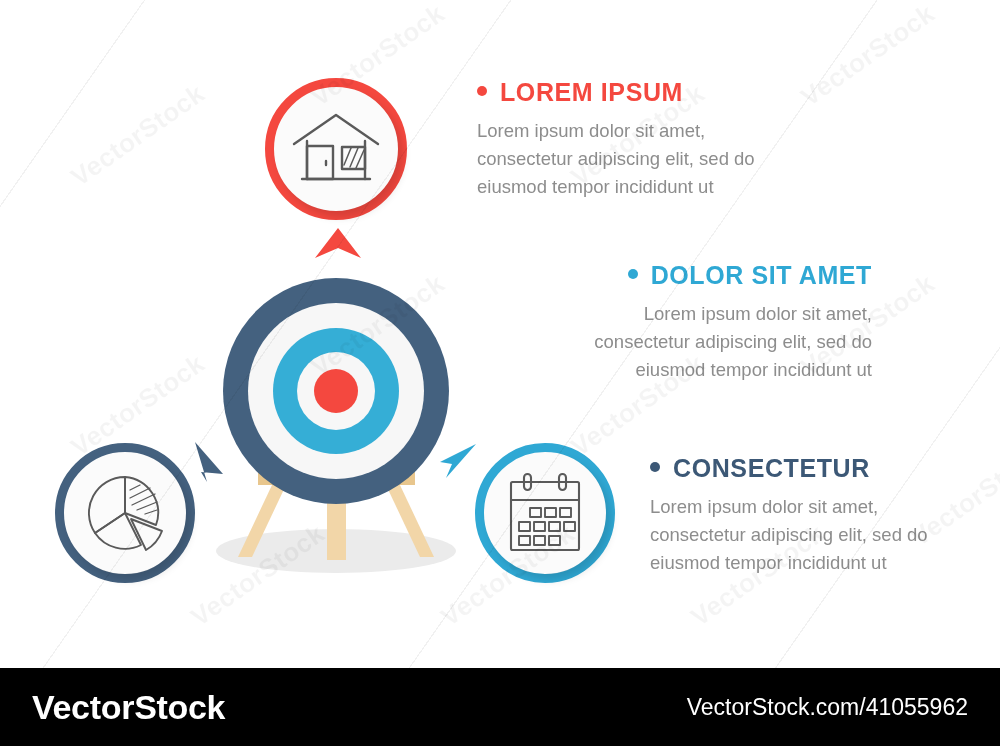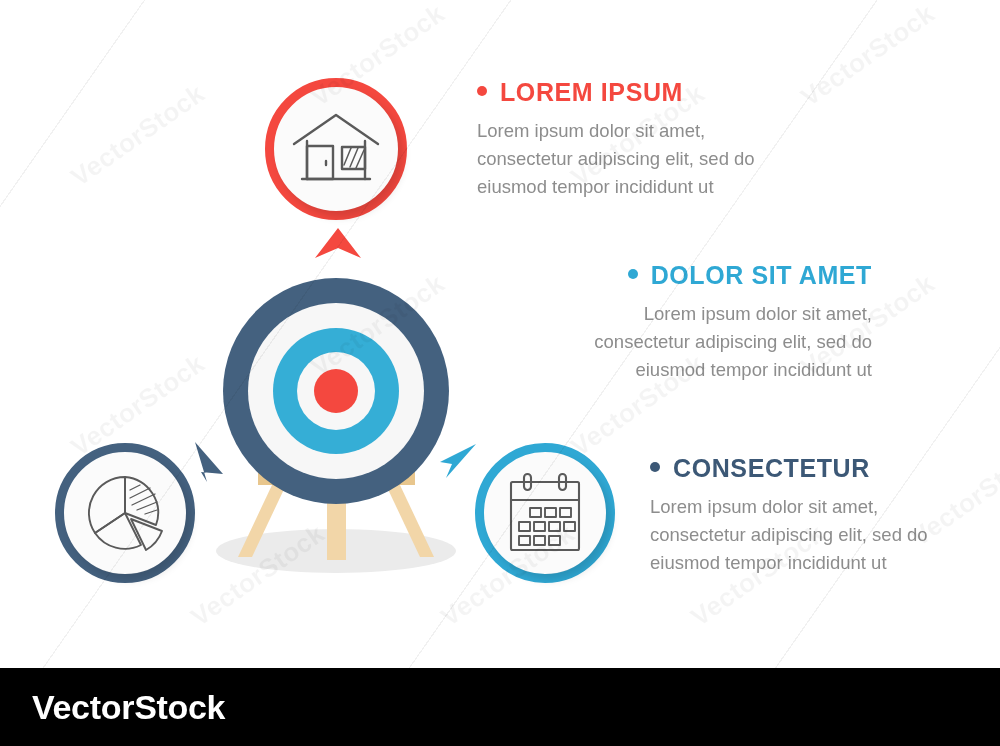--- a/index.html
+++ b/index.html
@@ -347,15 +347,16 @@
       <span>Lorem ipsum dolor sit amet,</span><br>
       <span>consectetur adipiscing elit, sed do</span><br>
       <span>eiusmod tempor incididunt ut</span>
     </p>
   </div>
 
   <div class="wm-lines"></div>
 
   <div id="footer">
     <div id="footer-logo">VectorStock</div>
+    <div id="footer-url">VectorStock.com/41055962</div>
   </div>
 
 </div>
 
 </body></html>

